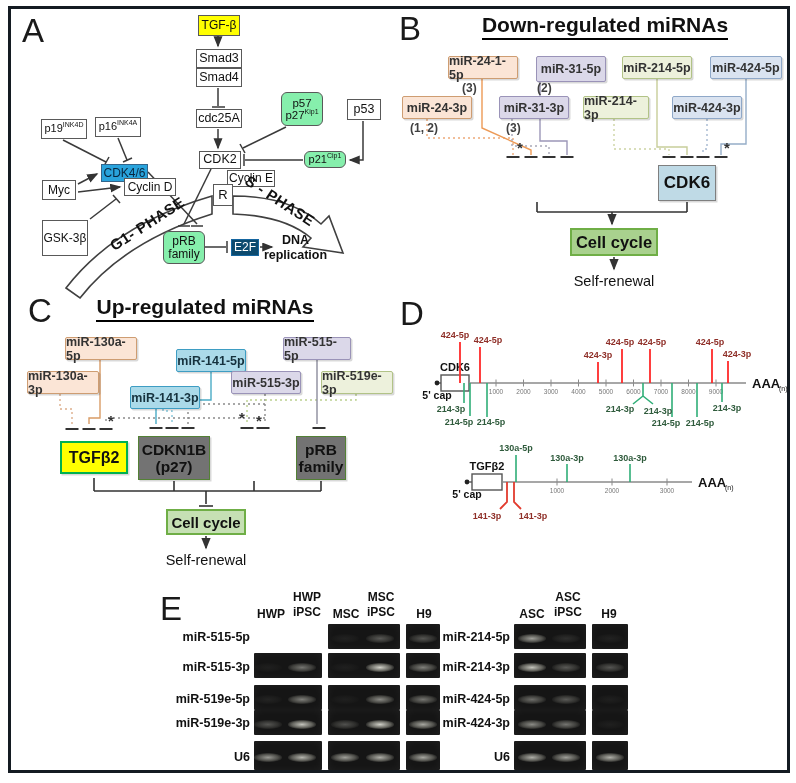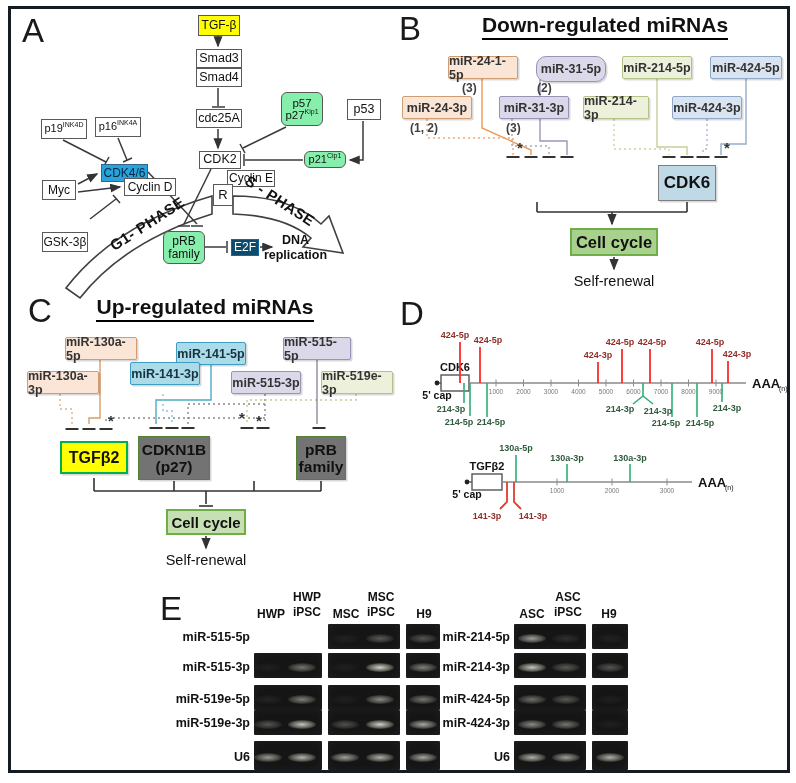--- a/index.html
+++ b/index.html
@@ -304,21 +304,21 @@
     </div>
   <div class="box blue f12" style="left:101px;top:164px;width:47px;height:18px;">
       <span>CDK4/6</span>
     </div>
   <div class="box f12" style="left:124px;top:178px;width:52px;height:18px;">
       <span>Cyclin D</span>
     </div>
   <div class="box f12" style="left:42px;top:180px;width:34px;height:20px;">
       <span>Myc</span>
     </div>
-  <div class="box f12" style="left:42px;top:232px;width:46px;height:20px;">
+  <div class="box f12" style="left:42px;top:220px;width:46px;height:36px;">
       <span>GSK-3β</span>
     </div>
   <div class="box green f12" style="left:163px;top:231px;width:42px;height:33px;">
     <span>pRB</span>
     <span>family</span>
   </div>
   <div class="box bluew f12" style="left:231px;top:239px;width:28px;height:17px;">
       <span>E2F</span>
     </div>
   <div class="abs" style="left:258px;top:233px;width:75px;text-align:center;font-weight:bold;font-size:12.5px;line-height:1.2;">
@@ -327,21 +327,21 @@
   </div>
   <div class="box f13" style="left:213px;top:184px;width:20px;height:22px;">
       <span>R</span>
     </div>
   <div class="rot" style="left:92px;top:215px;width:110px;transform:rotate(-33deg);">G1- PHASE</div>
   <div class="rot" style="left:230px;top:192px;width:100px;transform:rotate(33deg);">S - PHASE</div>
 
   <div class="mir peach" style="left:448px;top:56px;width:70px;height:23px;">
       <span>miR-24-1-5p</span>
     </div>
-  <div class="mir lav" style="left:536px;top:56px;width:70px;height:26px;border-radius:10px;">
+  <div class="mir lav" style="left:536px;top:56px;width:70px;height:26px;">
       <span>miR-31-5p</span>
     </div>
   <div class="mir olv" style="left:622px;top:56px;width:70px;height:23px;">
       <span>miR-214-5p</span>
     </div>
   <div class="mir pblue" style="left:710px;top:56px;width:72px;height:23px;">
       <span>miR-424-5p</span>
     </div>
   <div class="mir peach" style="left:402px;top:96px;width:70px;height:23px;">
       <span>miR-24-3p</span>
@@ -365,30 +365,30 @@
       <span>CDK6</span>
     </div>
   <div class="cellB" style="left:570px;top:228px;width:88px;height:28px;">
       <span>Cell cycle</span>
     </div>
   <div class="srenew" style="left:554px;top:273px;width:120px;">Self-renewal</div>
 
   <div class="mir peach" style="left:65px;top:337px;width:72px;height:23px;">
       <span>miR-130a-5p</span>
     </div>
-  <div class="mir bblue" style="left:176px;top:342px;width:70px;height:23px;">
+  <div class="mir bblue" style="left:176px;top:349px;width:70px;height:23px;">
       <span>miR-141-5p</span>
     </div>
   <div class="mir lav" style="left:283px;top:337px;width:68px;height:23px;">
       <span>miR-515-5p</span>
     </div>
   <div class="mir peach" style="left:27px;top:371px;width:72px;height:23px;">
       <span>miR-130a-3p</span>
     </div>
-  <div class="mir bblue" style="left:130px;top:362px;width:70px;height:23px;">
+  <div class="mir bblue" style="left:130px;top:386px;width:70px;height:23px;">
       <span>miR-141-3p</span>
     </div>
   <div class="mir lav" style="left:231px;top:371px;width:70px;height:23px;">
       <span>miR-515-3p</span>
     </div>
   <div class="mir olv" style="left:321px;top:371px;width:72px;height:23px;">
       <span>miR-519e-3p</span>
     </div>
   <div class="ast" style="left:108px;top:412px;">*</div>
   <div class="ast" style="left:239px;top:409px;">*</div>

